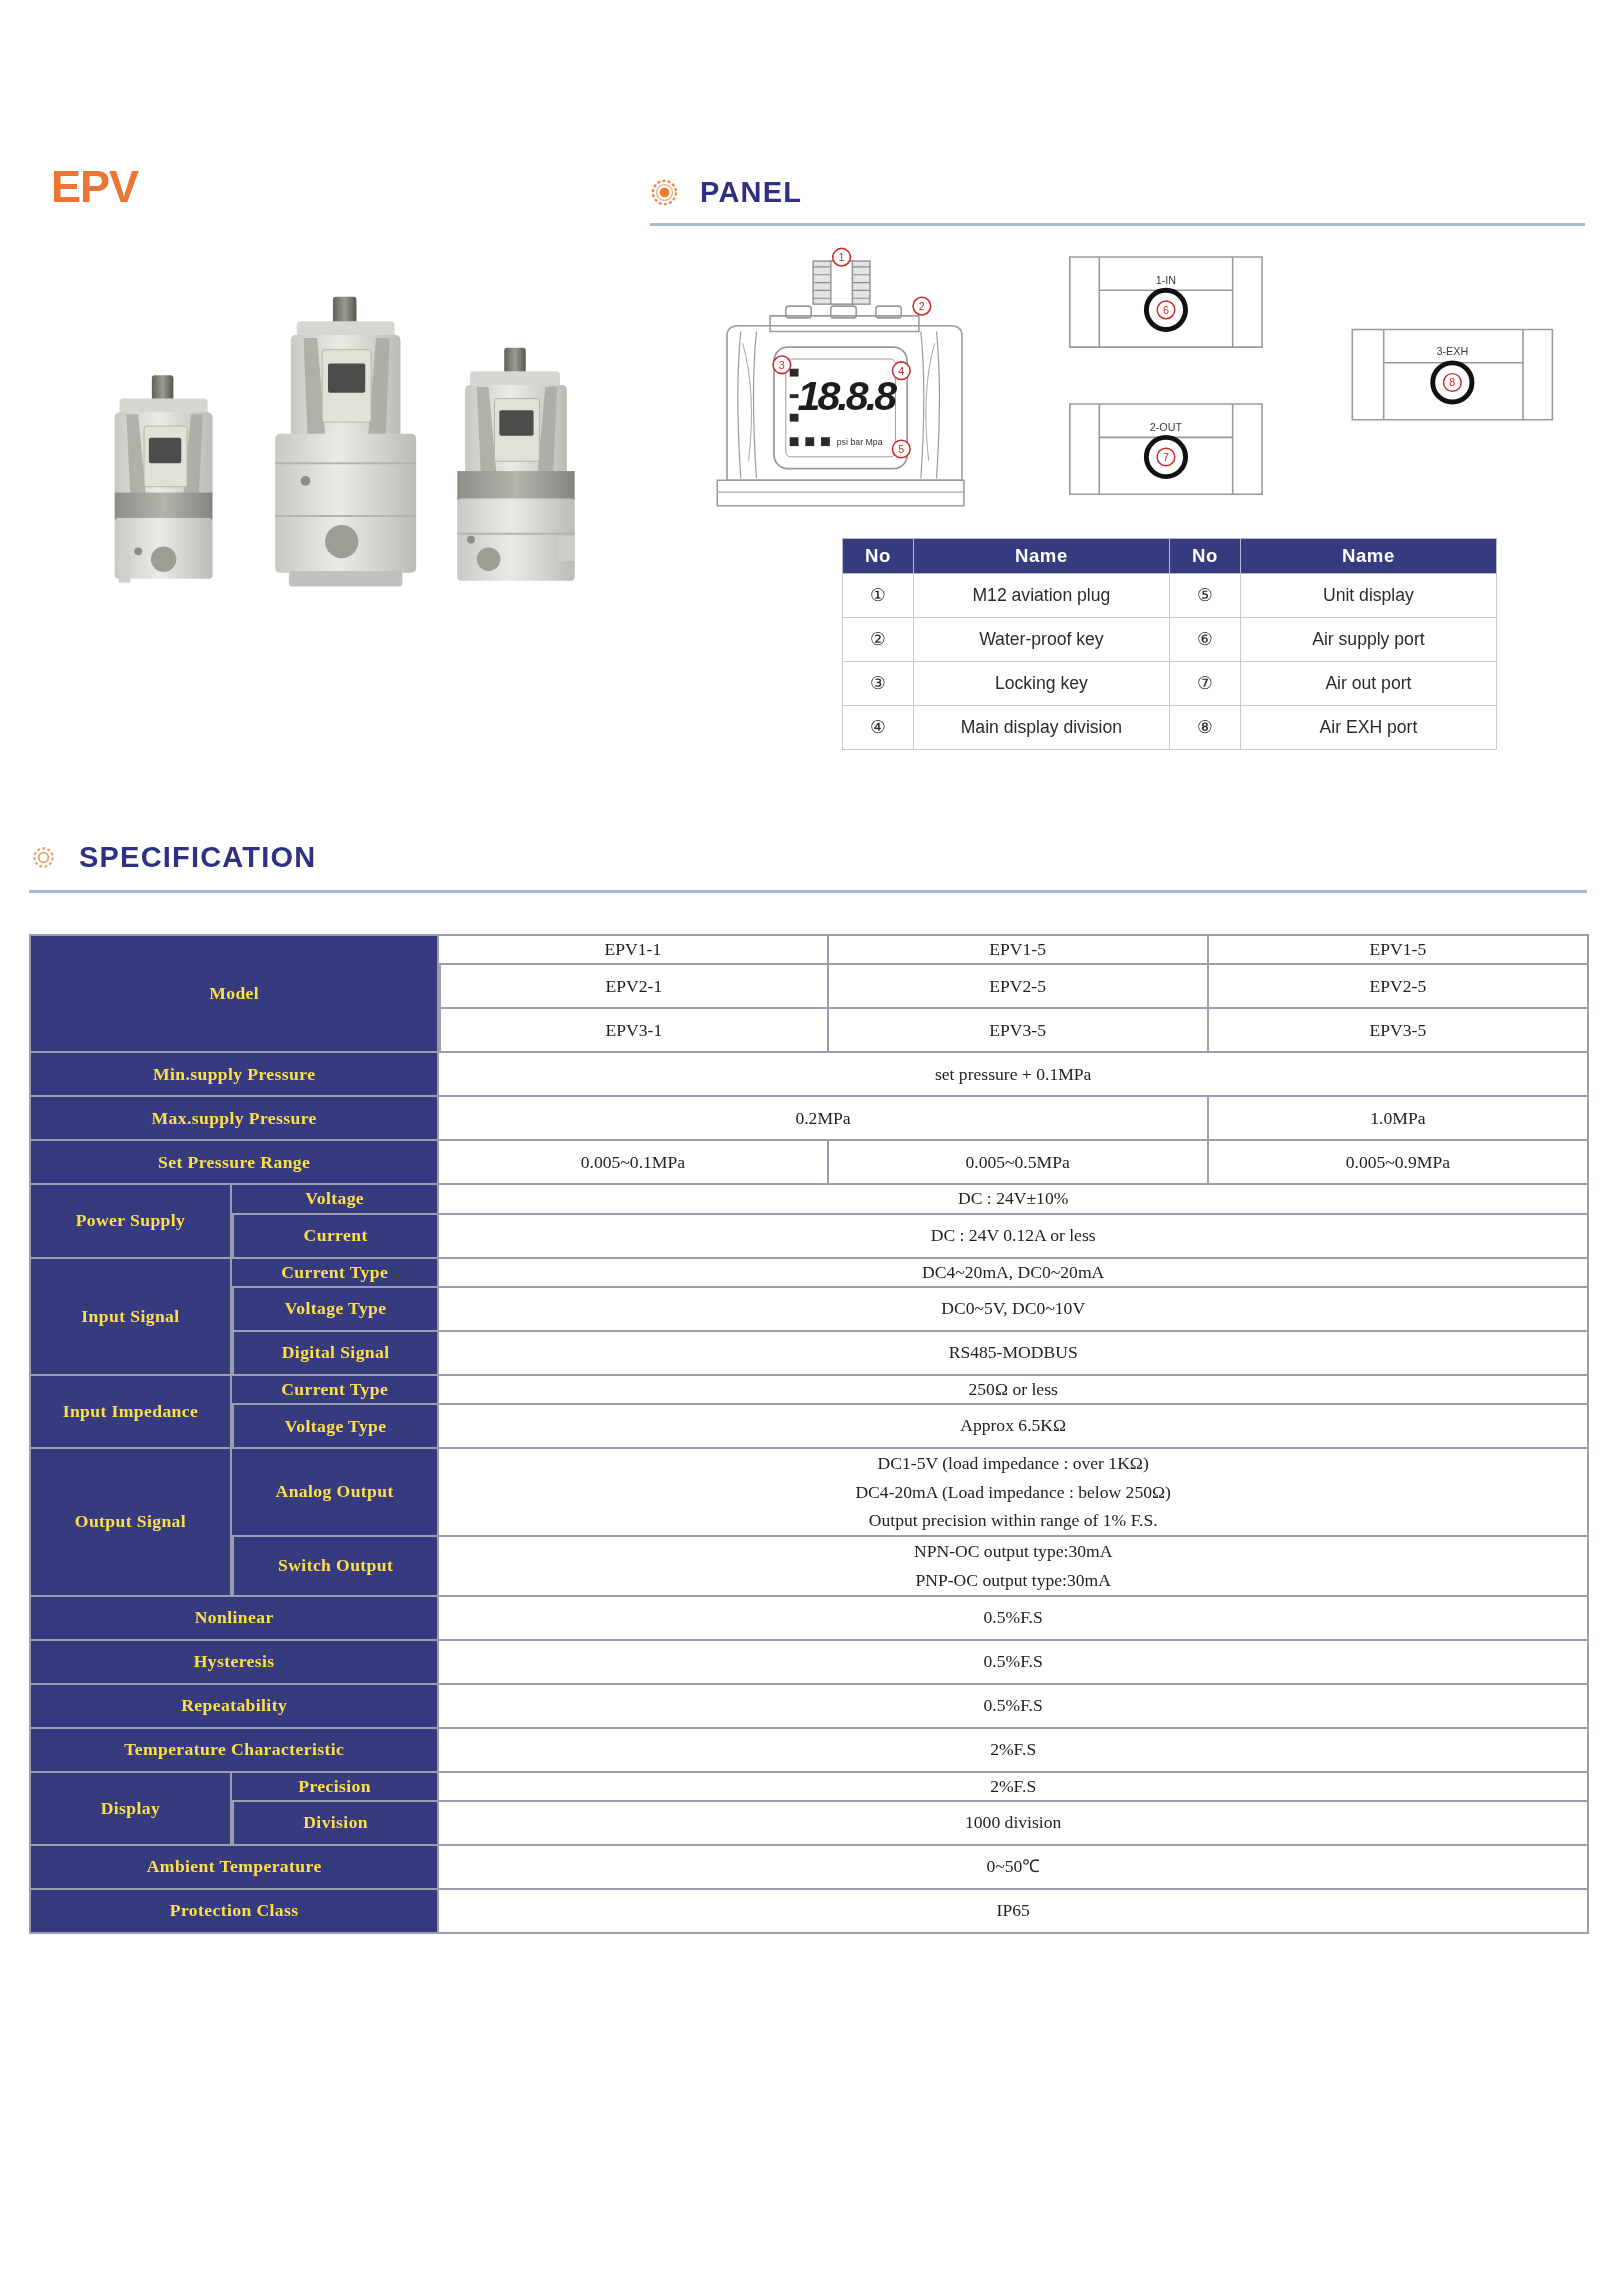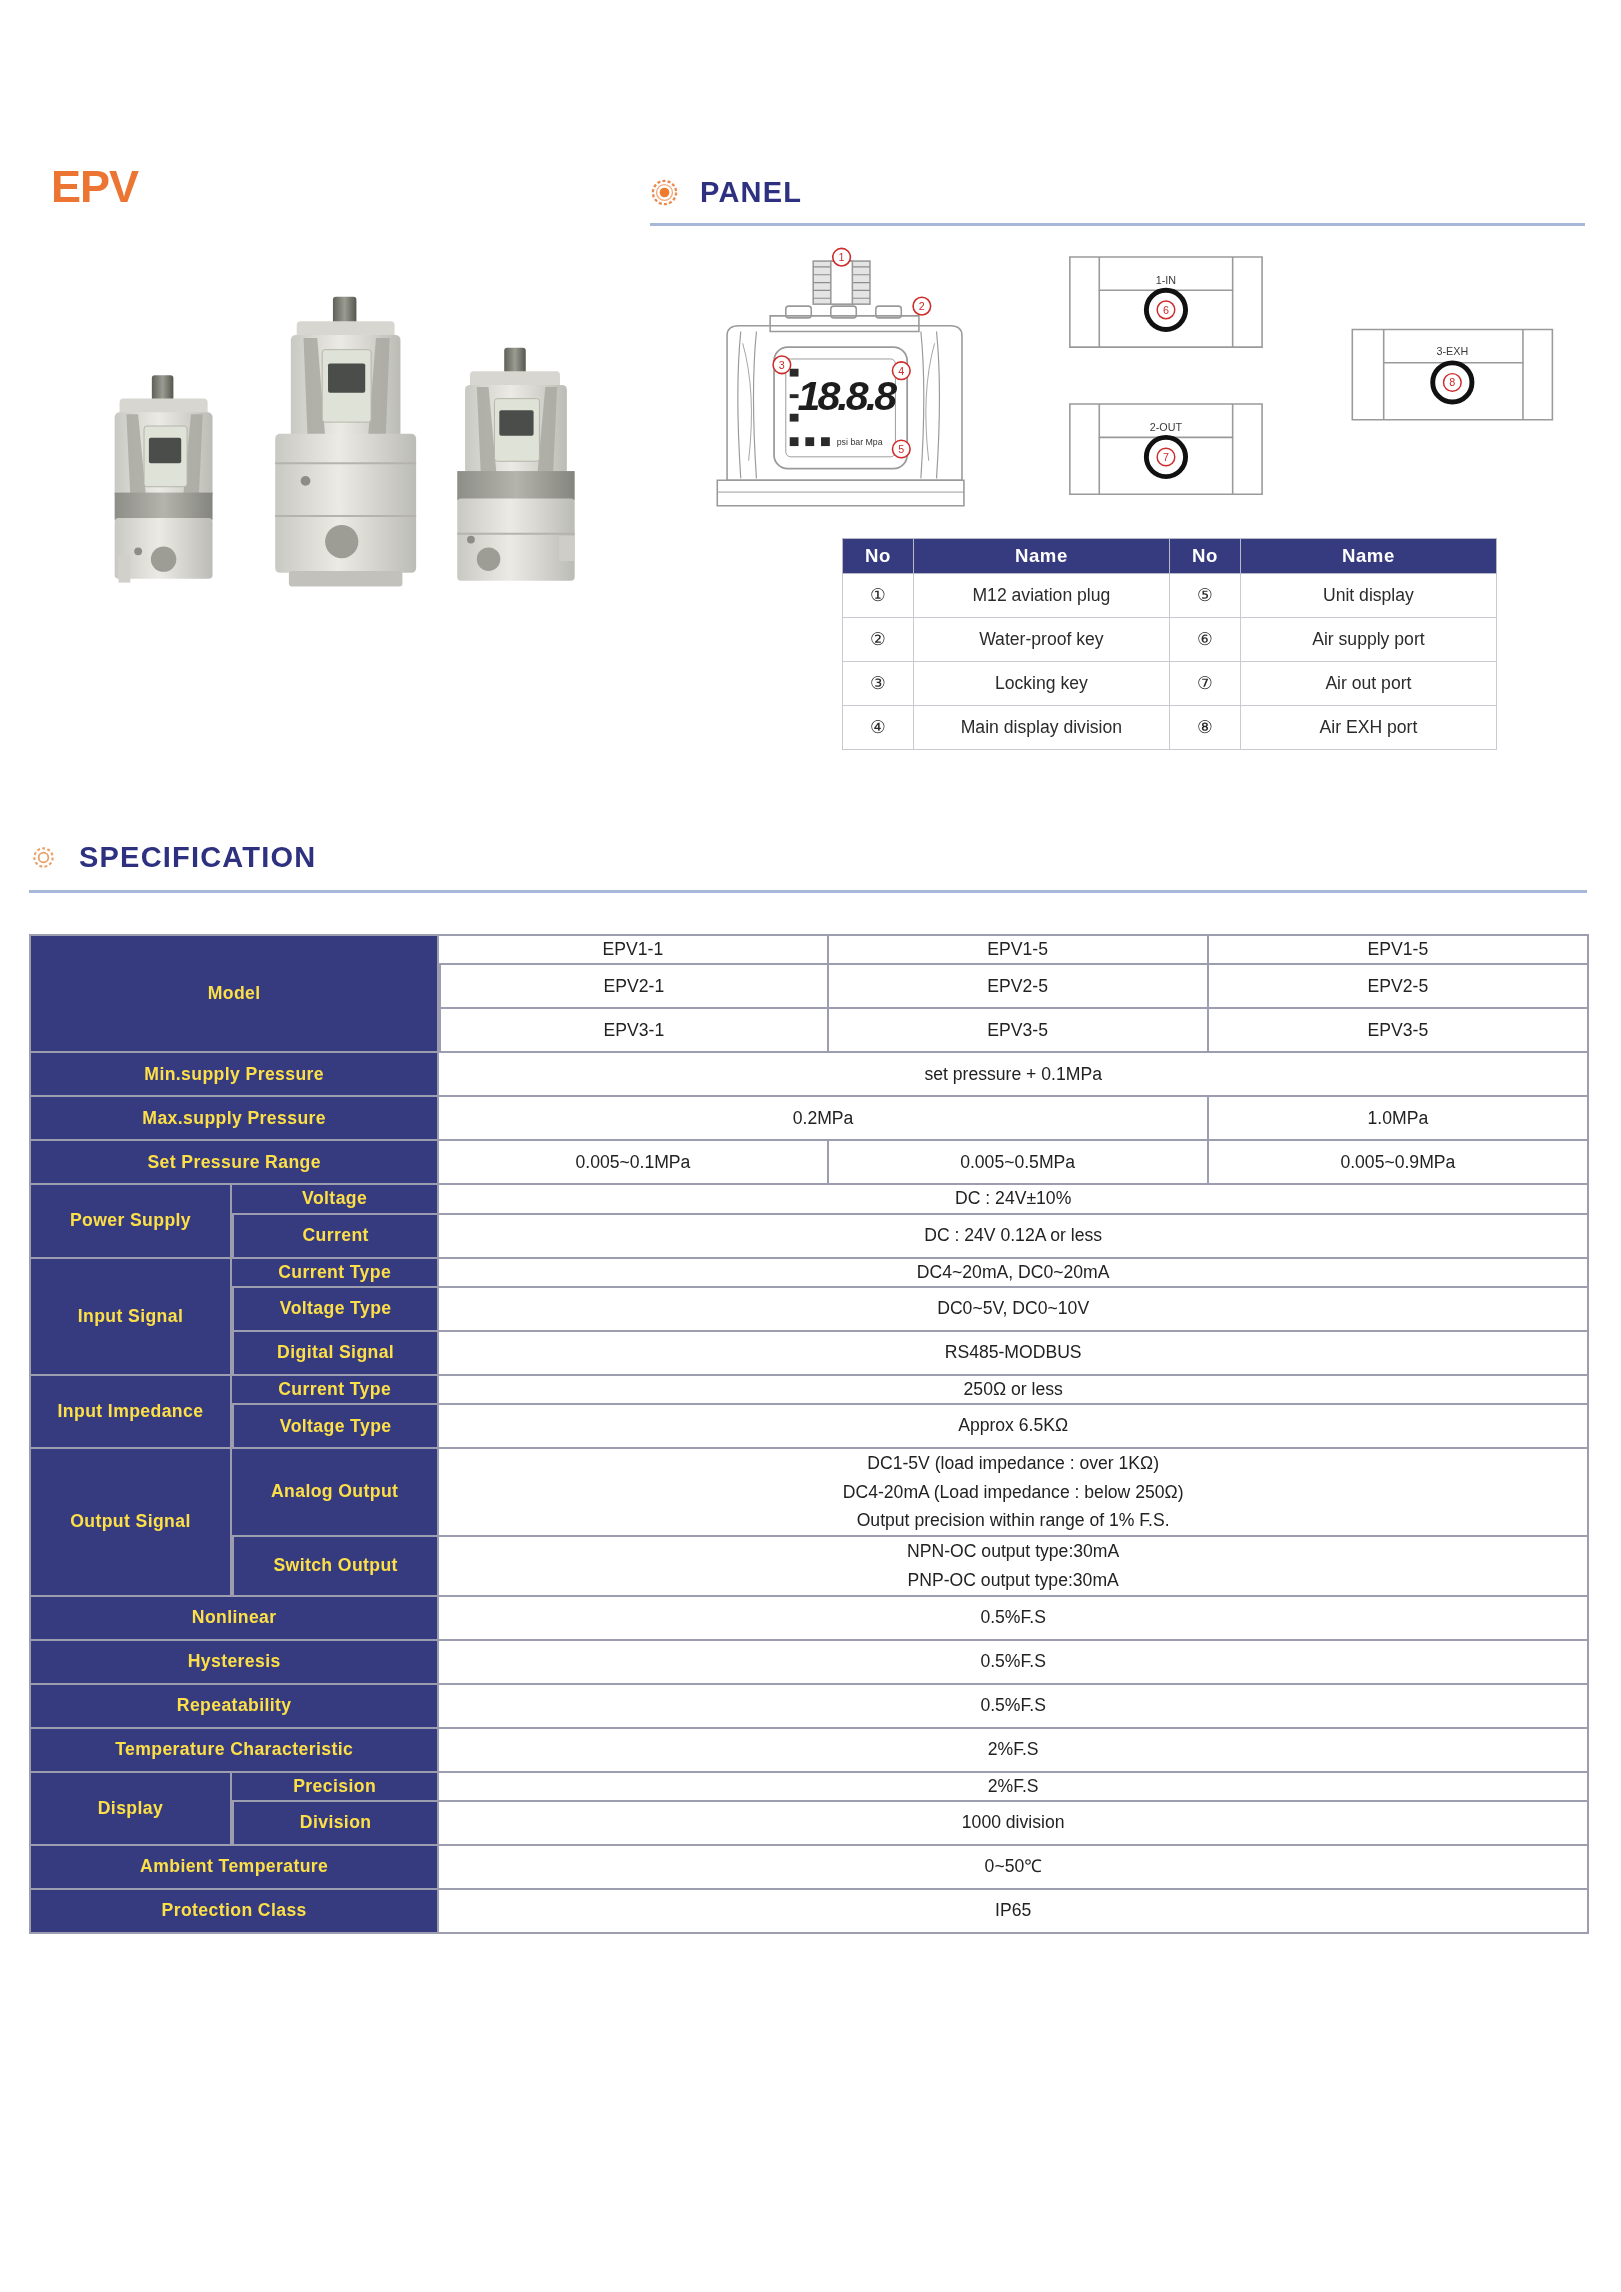--- a/index.html
+++ b/index.html
@@ -66,20 +66,21 @@
   .spec-table {
     position: absolute; left: 29px; top: 934px;
     width: 1560px; border-collapse: separate; border-spacing: 0;
     table-layout: fixed;
   }
   .spec-table td {
     border-right: 2px solid #9d9db0;
     border-bottom: 2px solid #9d9db0;
     font-size: 17.6px;
     padding: 0 1px;
+    font-family: Liberation Serif, serif;
   }
   .spec-table tr td:first-child { border-left: 2px solid #9d9db0; }
   .spec-table tr:first-child td { border-top: 2px solid #9d9db0; }
 
   .lbl {
     background: #363a7f; color: #fde047; font-weight: bold;
     text-align: center; letter-spacing: 0.4px; font-size: 18.6px;
     border-right: 2px solid #9d9db0 !important;
   }
   .val {

